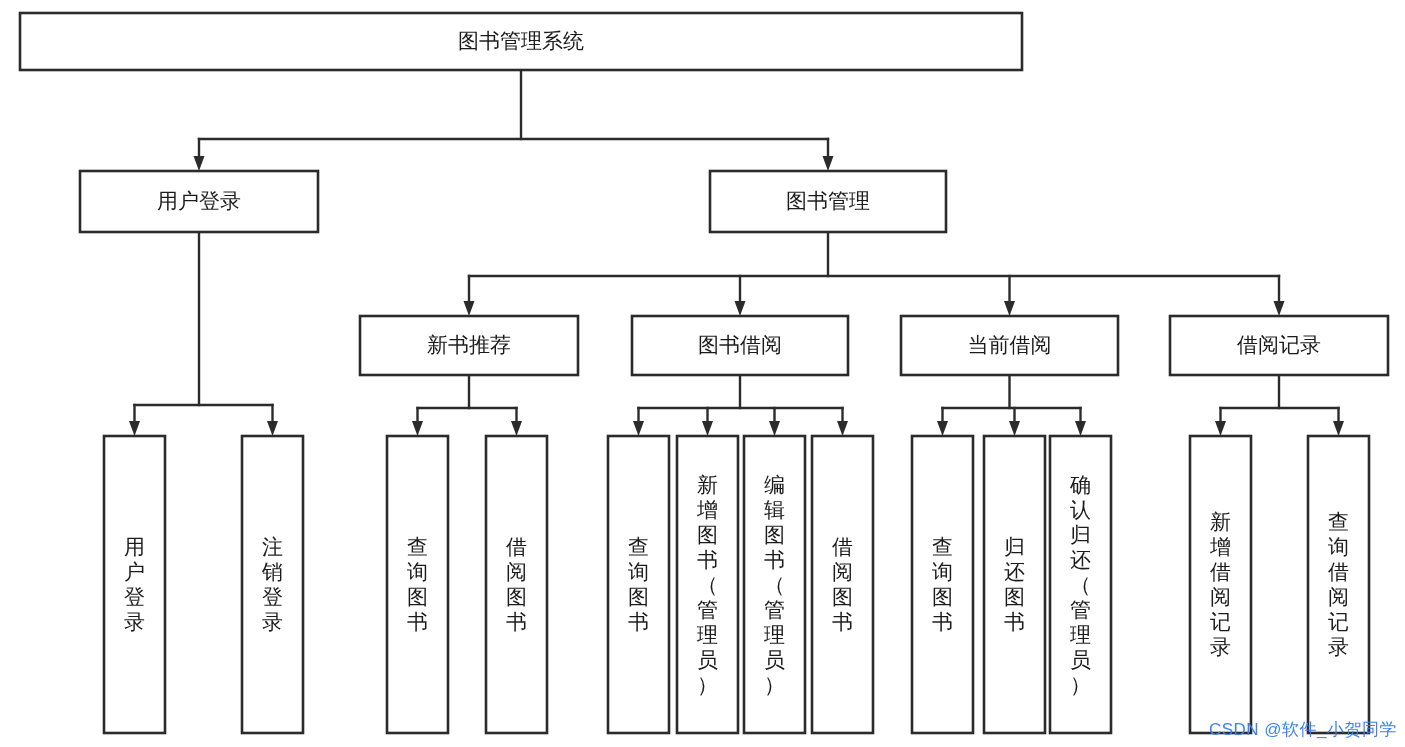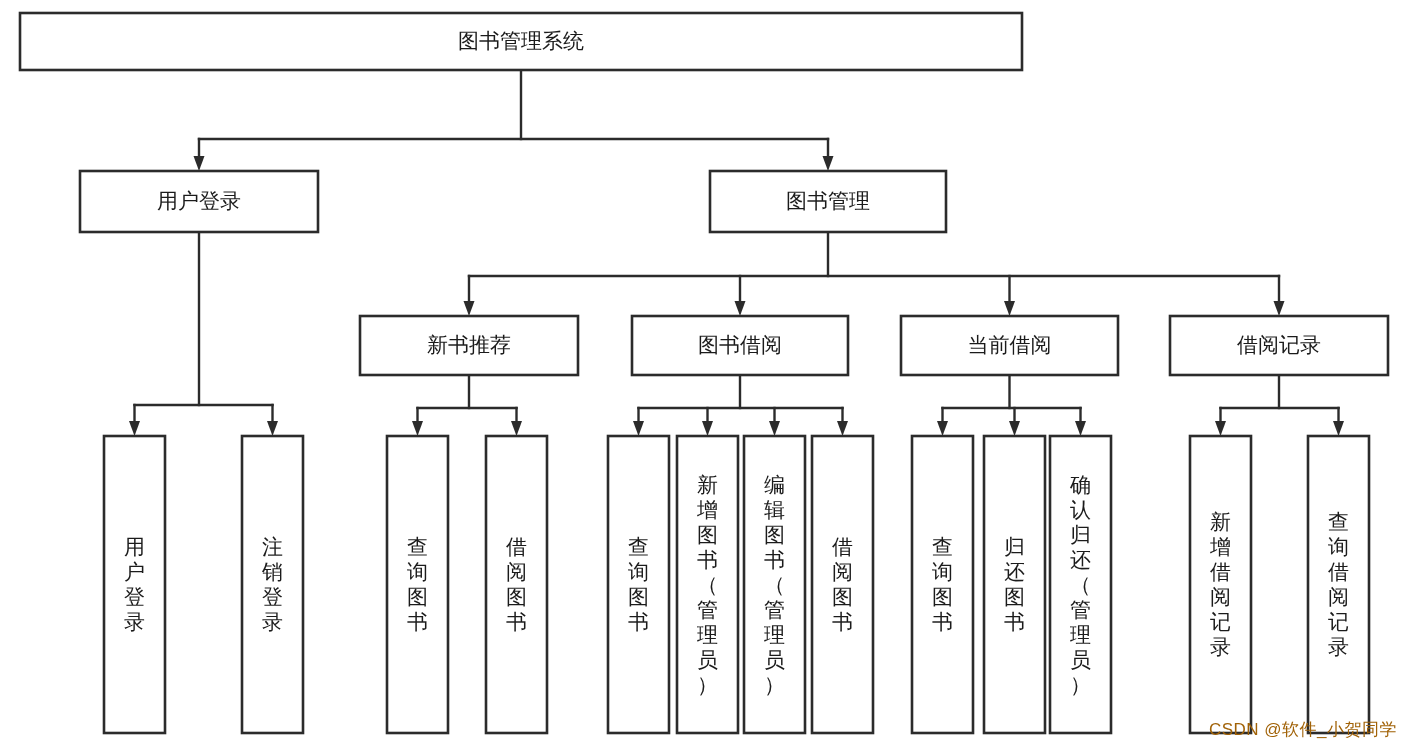--- a/index.html
+++ b/index.html
@@ -48,21 +48,21 @@
   .arrow-head {
     fill: #2b2b2b;
     stroke: none;
   }
   .watermark {
     position: absolute;
     right: 8px;
     bottom: 6px;
     font-family: "Liberation Sans", "DejaVu Sans", sans-serif;
     font-size: 17px;
-    color: #a16207;
+    color: #3b82f6;
     letter-spacing: 0.5px;
     white-space: nowrap;
     pointer-events: none;
   }
 </style>
 </head>
 <body>
 
 <svg id="canvas" viewBox="0 0 1405 747">
   <g id="connectors">

